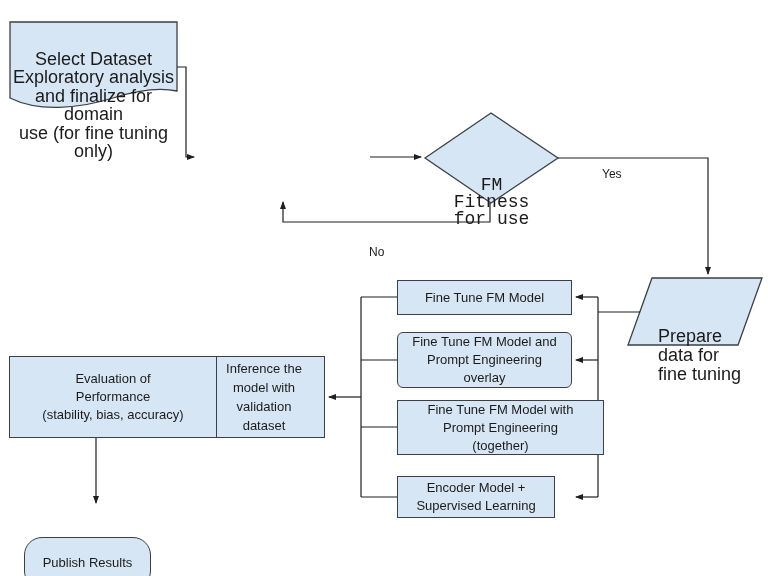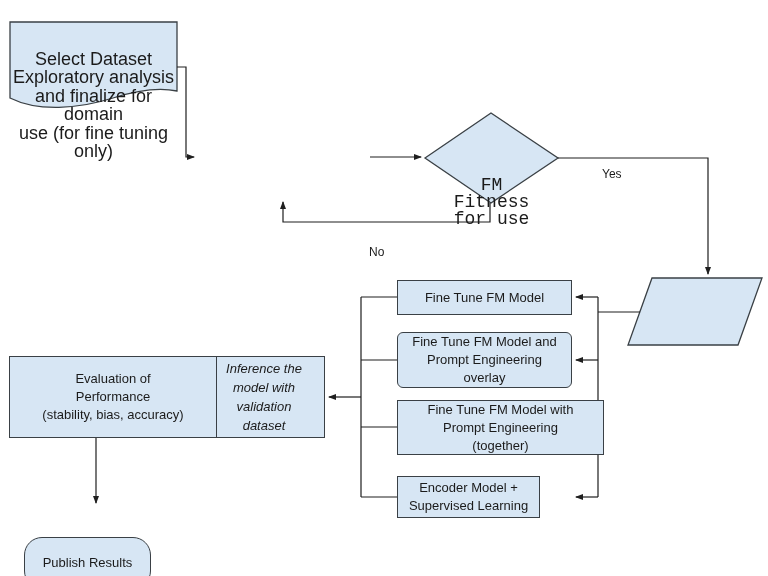--- a/index.html
+++ b/index.html
@@ -129,32 +129,35 @@
 use (for fine tuning only)</div>
 
 
   <div class="overlay-label diamond-label" style="left:425px; top:113px; width:133px; height:90px;">FM
 Fitness
 for use</div>
 
   <div class="edge-label" style="left:602px; top:166px;">Yes</div>
   <div class="edge-label" style="left:369px; top:244px;">No</div>
 
+  <div class="overlay-label para-label" style="left:658px; top:283px; width:100px; height:57px;">Prepare
+data for
+fine tuning</div>
 
   <div class="node" style="left:397px; top:280px; width:175px; height:35px;">Fine Tune FM Model</div>
   <div class="node" style="left:397px; top:332px; width:175px; height:56px;border-radius:6px;">Fine Tune FM Model and
 Prompt Engineering
 overlay</div>
   <div class="node" style="left:397px; top:400px; width:207px; height:55px;">Fine Tune FM Model with
 Prompt Engineering
 (together)</div>
-  <div class="node" style="left:397px; top:476px; width:143px; height:42px;">Encoder Model +
+  <div class="node" style="left:397px; top:476px; width:158px; height:42px;">Encoder Model +
 Supervised Learning</div>
 
-  <div class="node inference-label" style="left:203px; top:356px; width:122px; height:82px;font-style:italic;">Inference the
+  <div class="node inference-label" style="left:203px; top:356px; width:122px; height:82px;">Inference the
 model with
 validation
 dataset</div>
 
   <div class="node" style="left:9px; top:356px; width:208px; height:82px;text-align:center;">Evaluation of
 Performance
 (stability, bias, accuracy)</div>
 
   <div class="node pill" style="left:24px; top:507px; width:127px; height:52px;margin-top:30px;">Publish Results</div>
 

